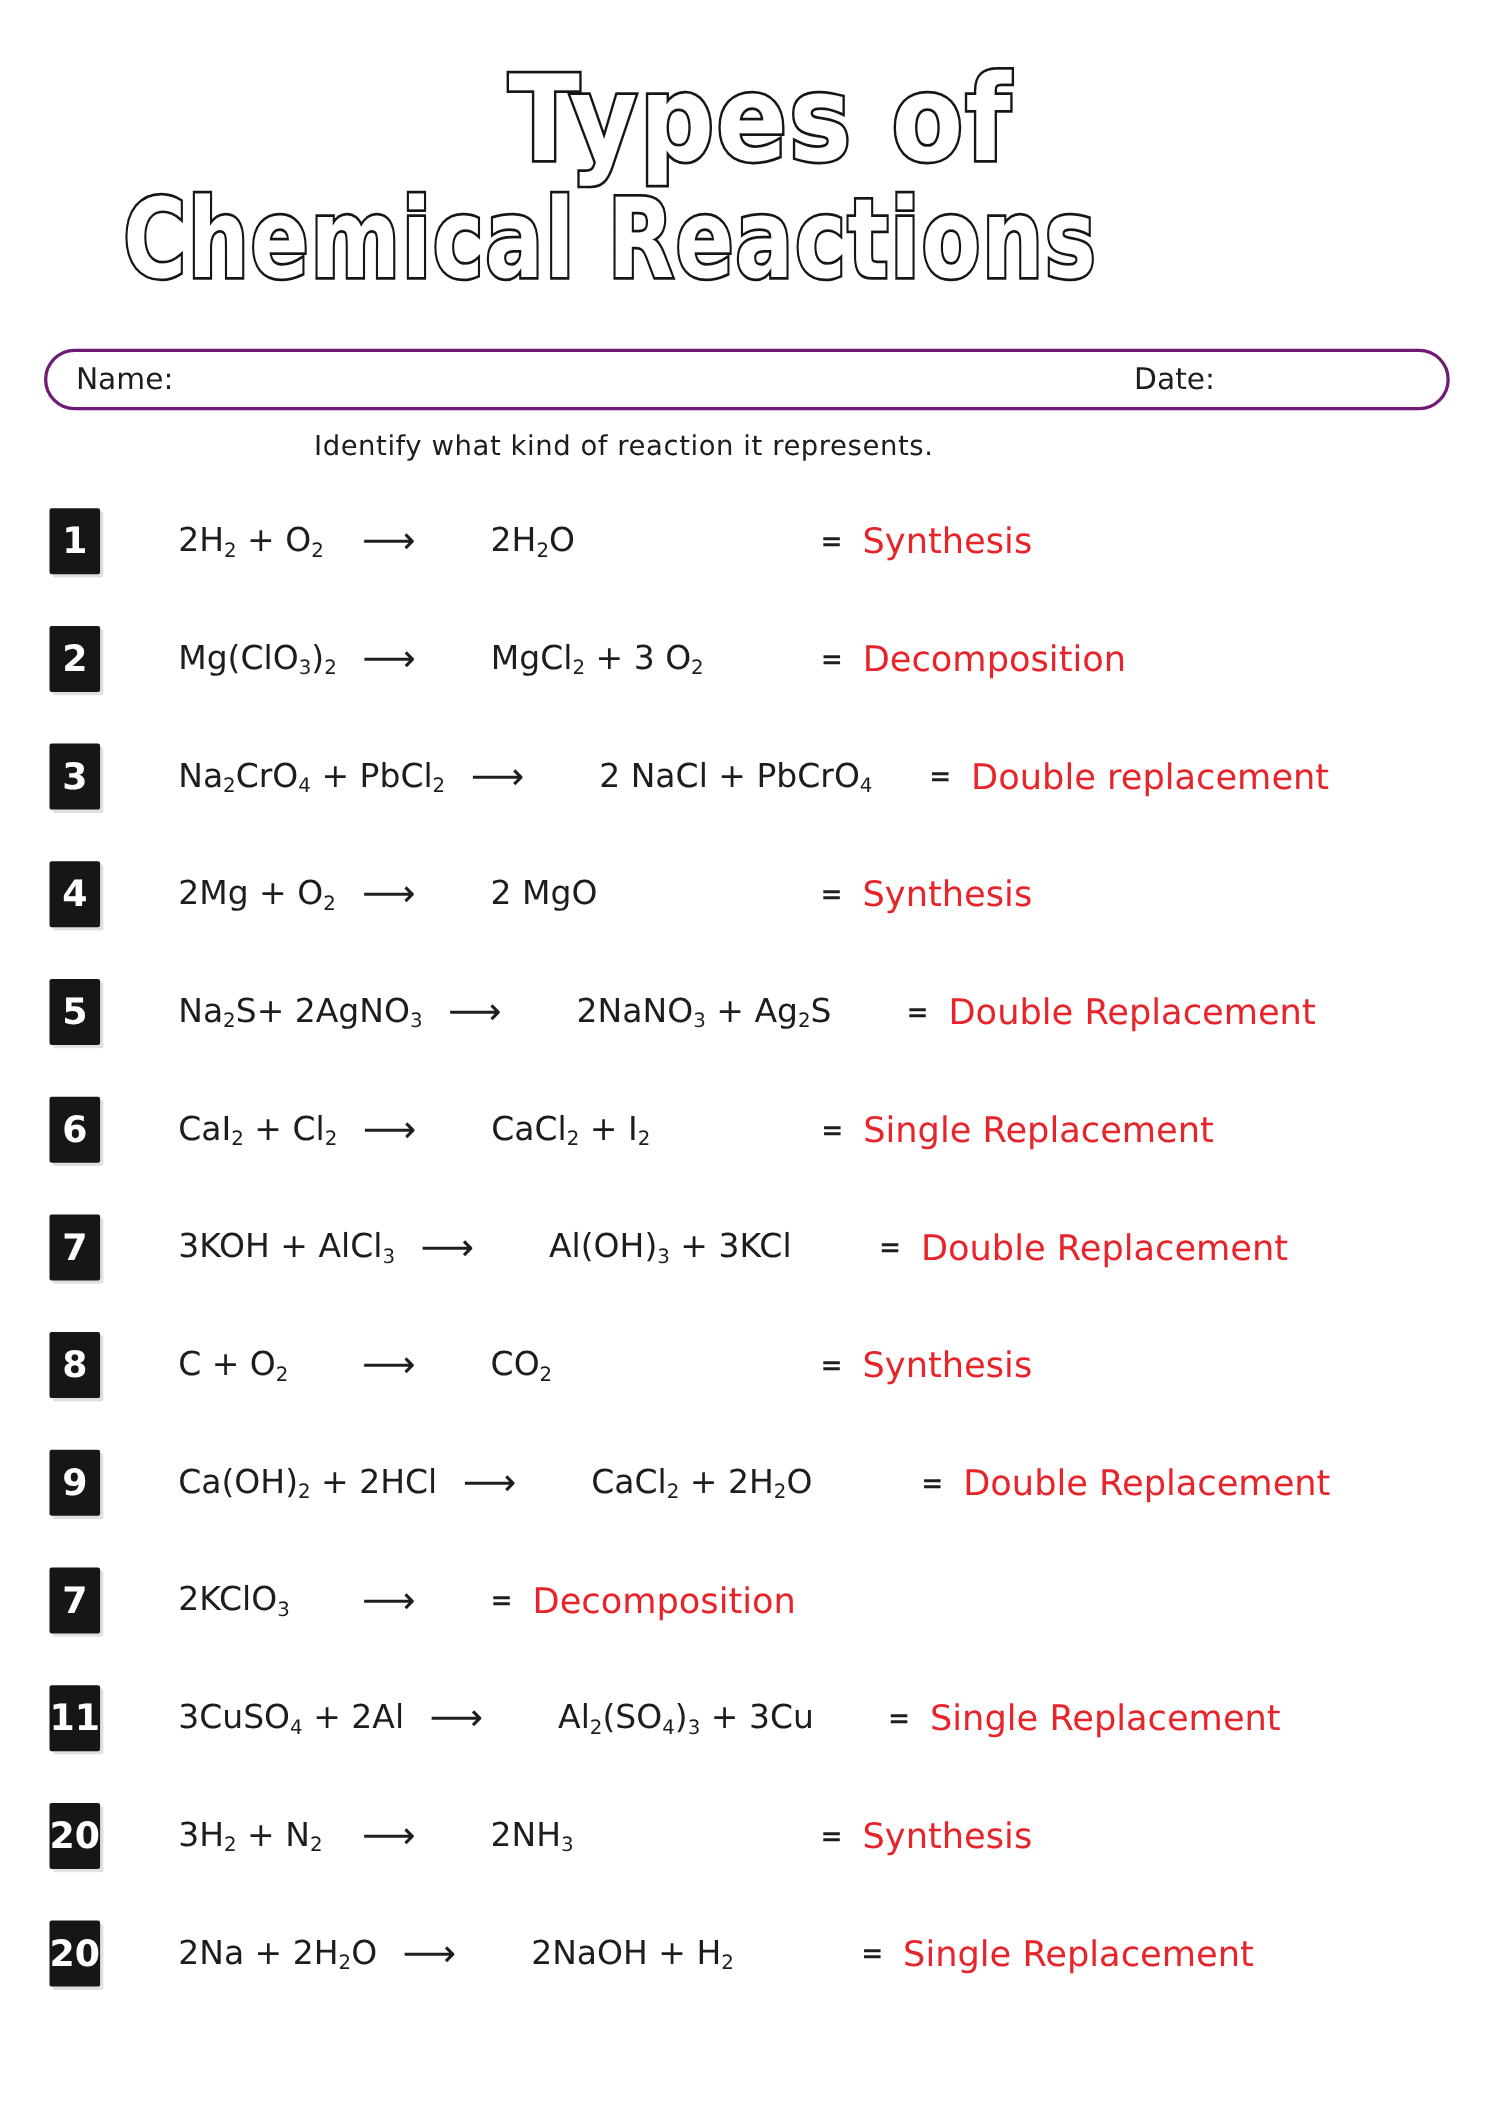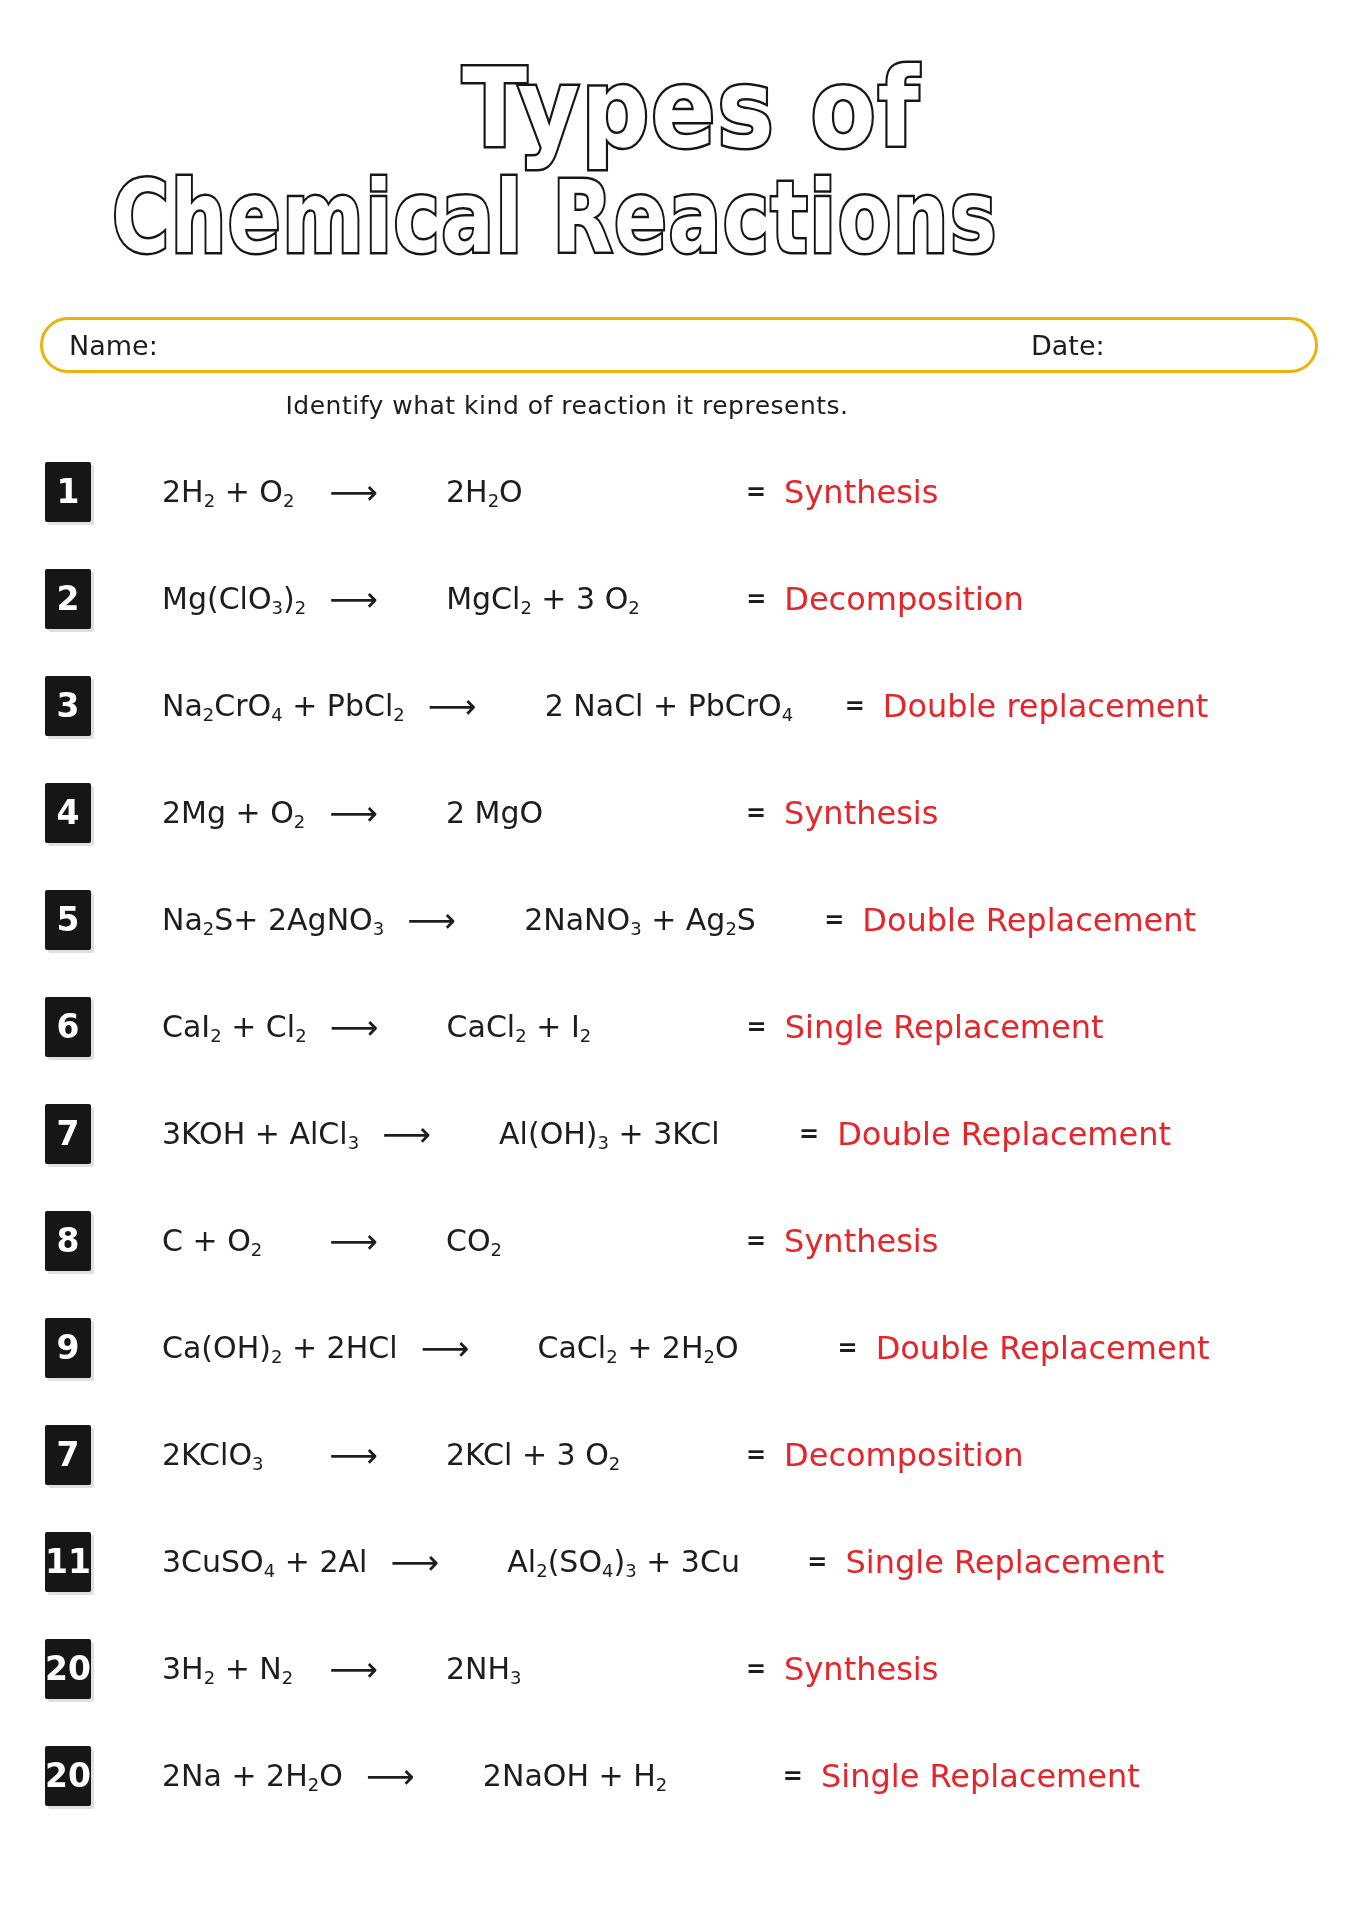--- a/index.html
+++ b/index.html
@@ -33,21 +33,21 @@
   .title-line1 { top: 55px; font-size: 108px; padding-left: 41px; }
   .title-line1 .bubble { transform: translateX(-29px) scaleX(0.88); }
   .title-line2 { top: 168px; font-size: 100px; }
   .title-line2 .bubble { transform: translateX(-124px) scaleX(0.78); }
 
   
   .name-bar {
     position: absolute;
     left: 40px; top: 317px;
     width: 1272px; height: 50px;
-    border: 3px solid #eab308;
+    border: 3px solid #701a75;
     border-radius: 30px;
     display: flex;
     align-items: center;
     font-size: 27px;
   }
   .name-bar .field-label { margin-left: 26px; white-space: nowrap; }
   .name-bar .name-blank { flex: 1; height: 100%; }
   .name-bar .date-label { position: absolute; left: 962px; }
   .name-bar .date-blank { position: absolute; left: 1040px; right: 30px; top: 0; bottom: 0; }
 
@@ -232,21 +232,20 @@
     <div class="answer-cell">
       <span class="equals">=</span>
       <span class="answer-text">Double Replacement</span>
     </div>
   </div>
 
   <div class="reaction-row">
     <div class="num-badge">7</div>
     <div class="formula reactants">2KClO<sub>3</sub></div>
     <div class="arrow-cell">⟶</div>
-    <div class="formula products-cell">2KCl + 3 O<sub>2</sub></div>
     <div class="answer-cell">
       <span class="equals">=</span>
       <span class="answer-text">Decomposition</span>
     </div>
   </div>
 
   <div class="reaction-row">
     <div class="num-badge">11</div>
     <div class="formula reactants">3CuSO<sub>4</sub> + 2Al</div>
     <div class="arrow-cell">⟶</div>

